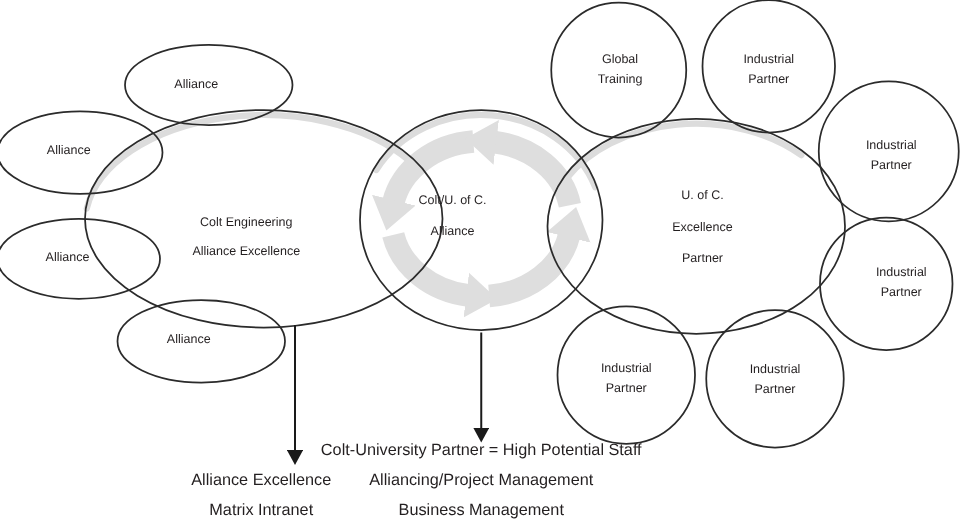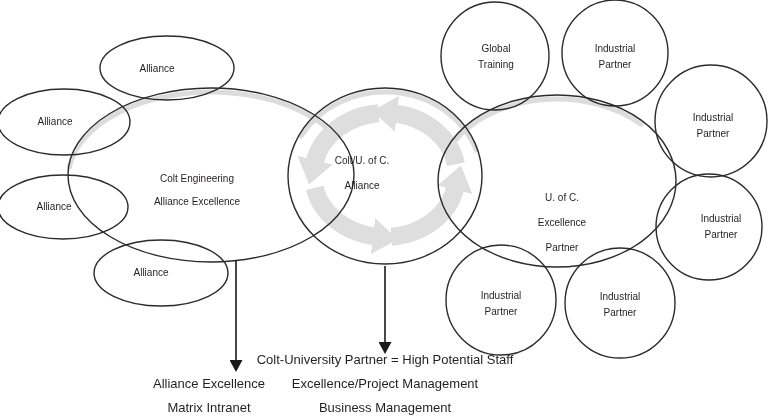--- a/index.html
+++ b/index.html
@@ -81,21 +81,21 @@
   <div class="label hub3" style="left:197px; top:190px;">
     <div>Colt Engineering</div>
     <div>Alliance Excellence</div>
   </div>
 
   <div class="label hub2" style="left:362px; top:173px;">
     <div>Colt/U. of C.</div>
     <div>Alliance</div>
   </div>
 
-  <div class="label hub2" style="left:562px; top:182px;margin-top:40px;">
+  <div class="label hub2" style="left:562px; top:182px;">
     <div>U. of C.</div>
     <div>Excellence</div>
     <div>Partner</div>
   </div>
 
   <div class="label" style="left:157px; top:68px;">Alliance</div>
   <div class="label" style="left:55px;  top:121px;">Alliance</div>
   <div class="label" style="left:54px;  top:206px;">Alliance</div>
   <div class="label" style="left:151px; top:272px;">Alliance</div>
 
@@ -123,17 +123,17 @@
     <div>Industrial</div>
     <div>Partner</div>
   </div>
 
   <div class="label ann" style="left:209px; top:396px;">
     <div>Alliance Excellence</div>
     <div>Matrix Intranet</div>
   </div>
   <div class="label ann" style="left:385px; top:384px;">
     <div>Colt-University Partner = High Potential Staff</div>
-    <div>Excellence/Project Management</div>
+    <div>Alliancing/Project Management</div>
     <div>Business Management</div>
   </div>
 
 </div>
 
 </body></html>

